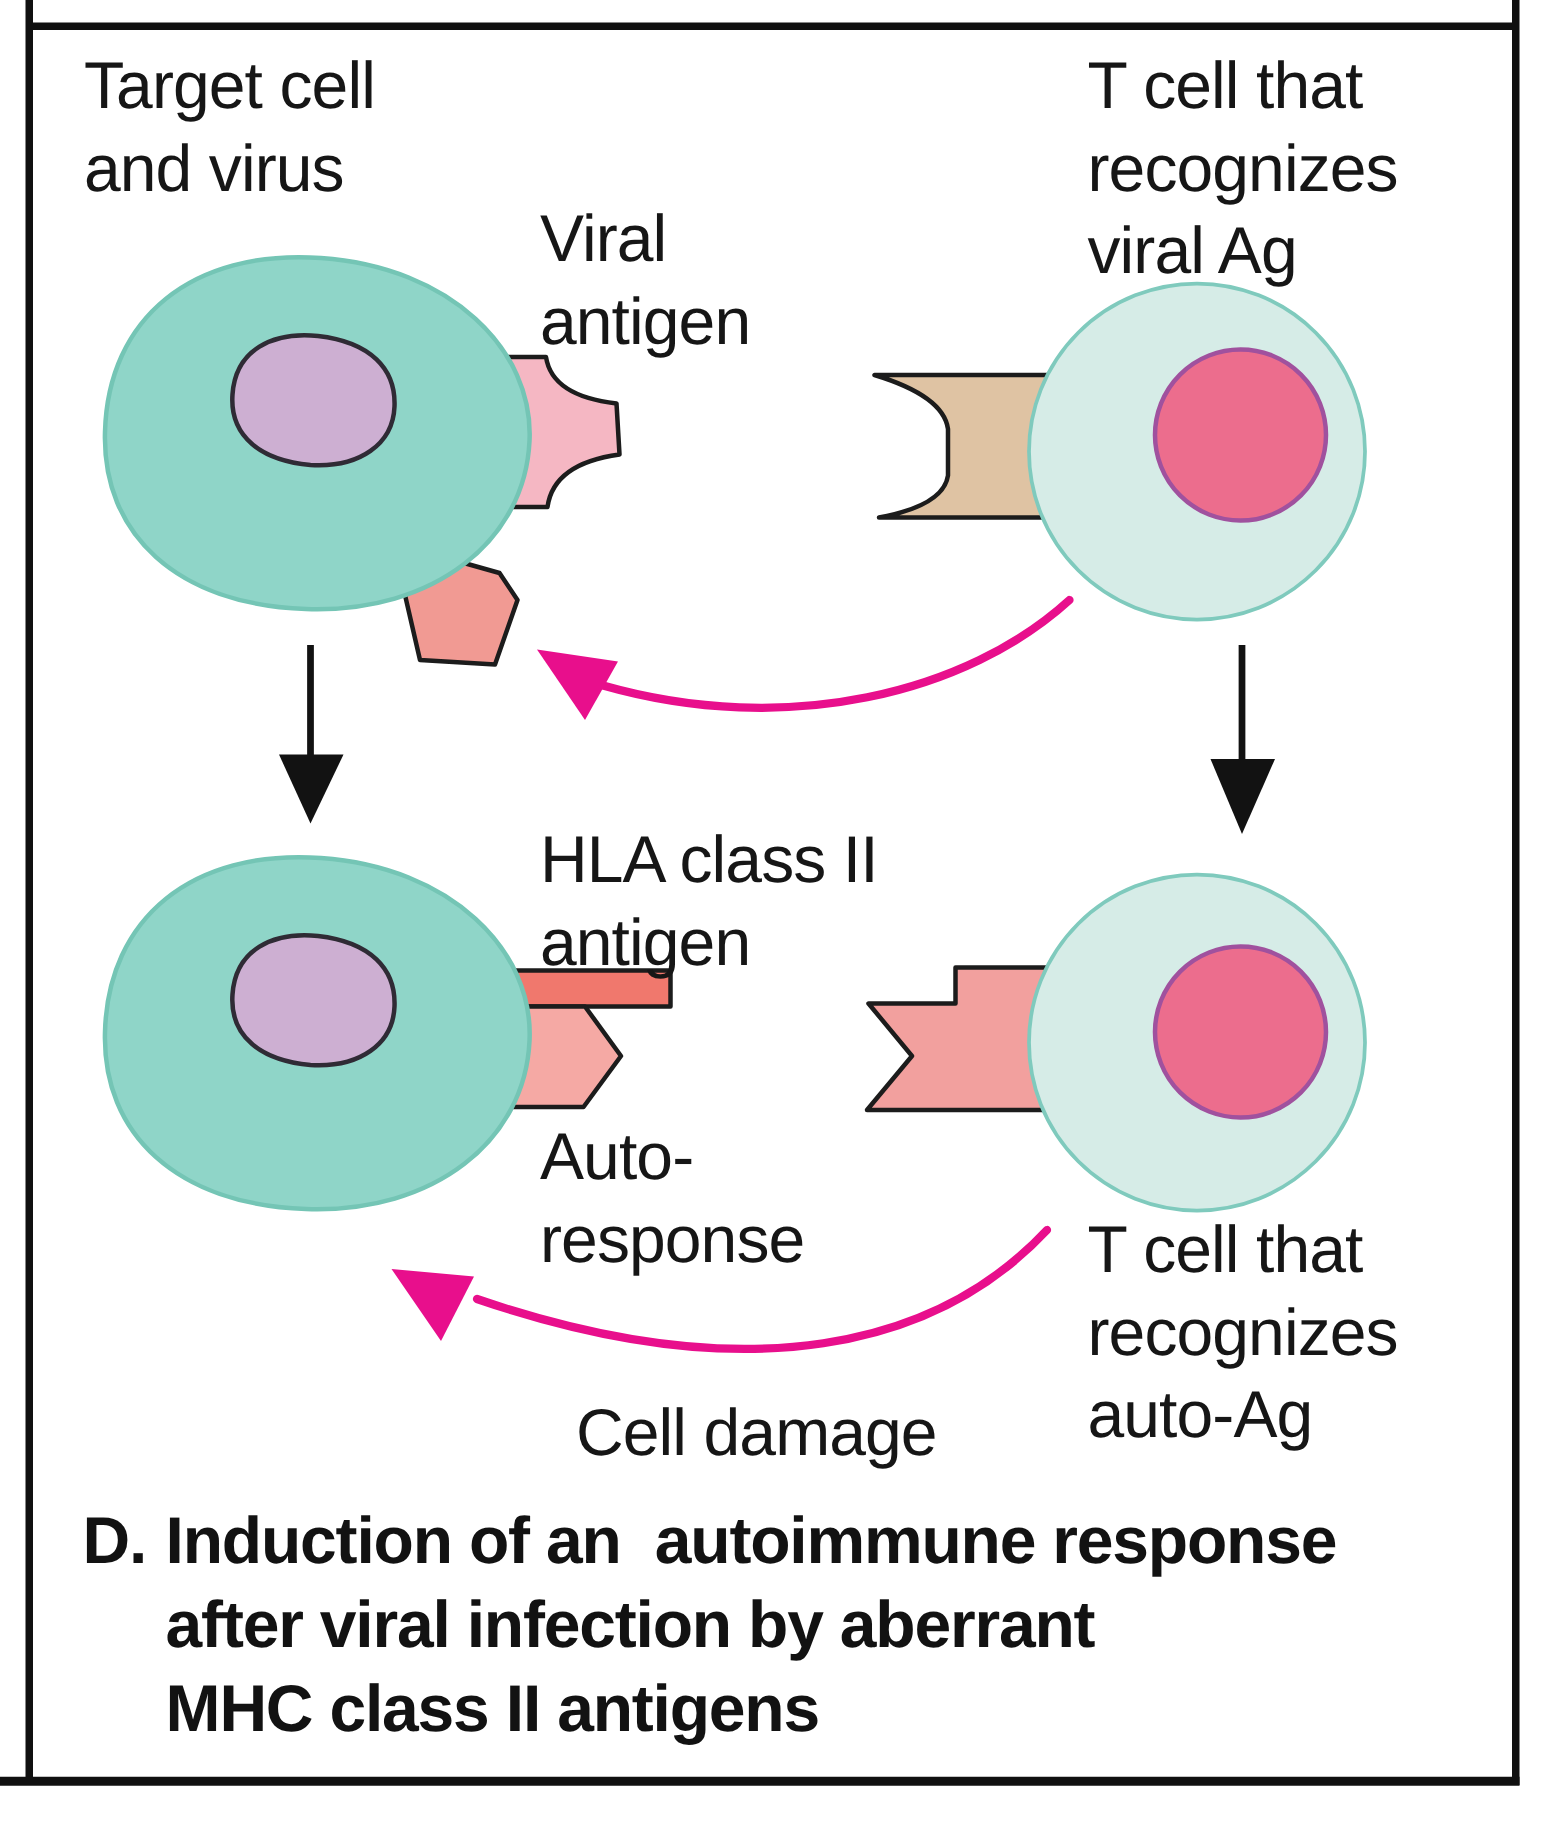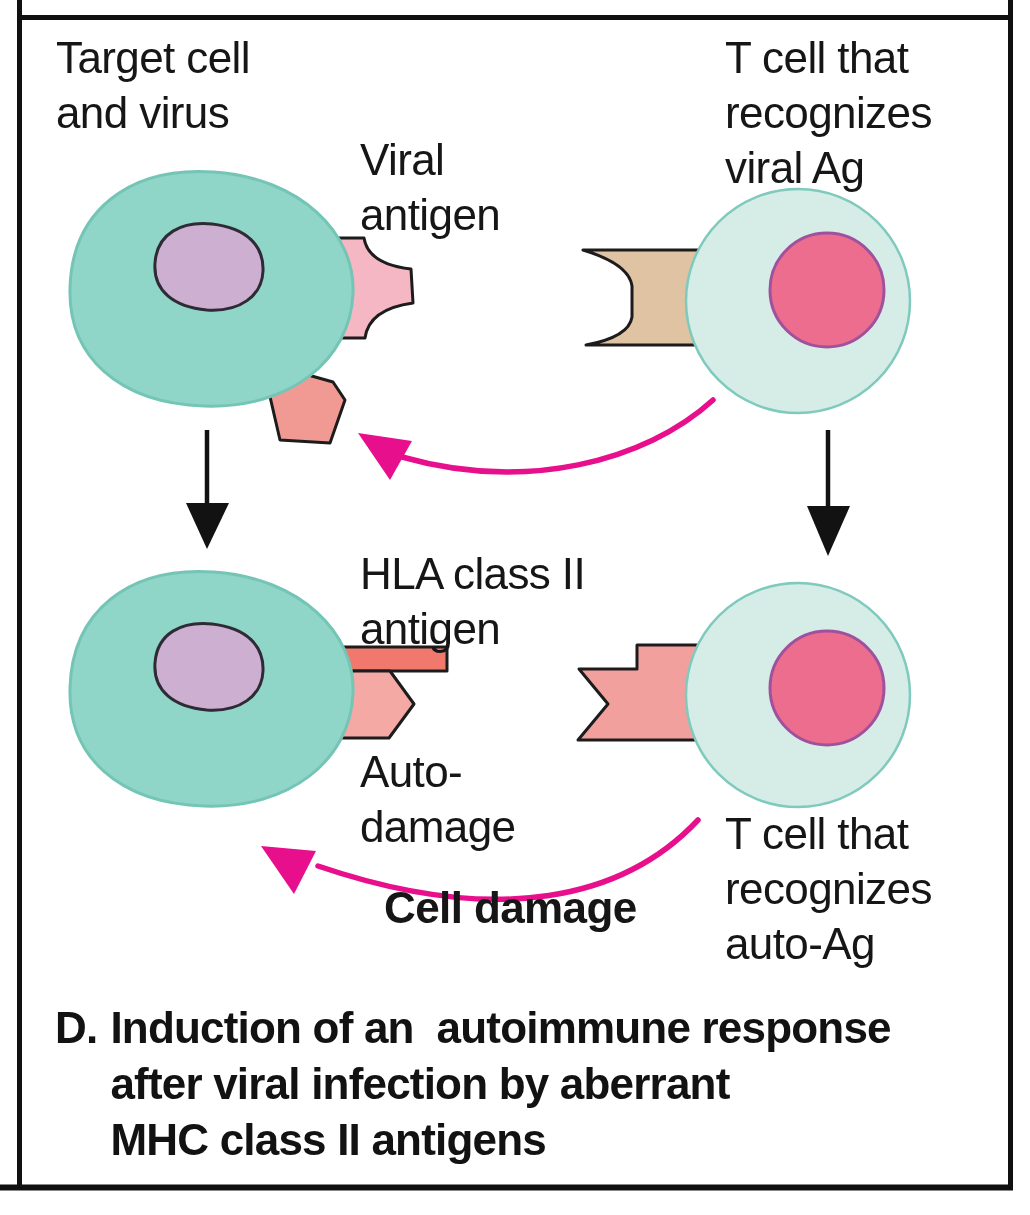--- a/index.html
+++ b/index.html
@@ -89,25 +89,25 @@
   <div class="label" style="left:56px;  top:30px;">Target cell
 and virus</div>
   <div class="label" style="left:360px; top:132px;">Viral
 antigen</div>
   <div class="label" style="left:725px; top:30px;">T cell that
 recognizes
 viral Ag</div>
   <div class="label" style="left:360px; top:526px;margin-top:20px;">HLA class II
 antigen</div>
   <div class="label" style="left:360px; top:744px;">Auto-
-damage</div>
+response</div>
   <div class="label" style="left:725px; top:806px;">T cell that
 recognizes
 auto-Ag</div>
-  <div class="label" style="left:384px; top:880px;font-weight:bold;">Cell damage</div>
+  <div class="label" style="left:384px; top:928px;">Cell damage</div>
 
   <div class="caption">
     <span class="letter">D.</span>
     <div class="text">Induction of an  autoimmune response
 after viral infection by aberrant
 MHC class II antigens</div>
   </div>
 
 </div>
 

